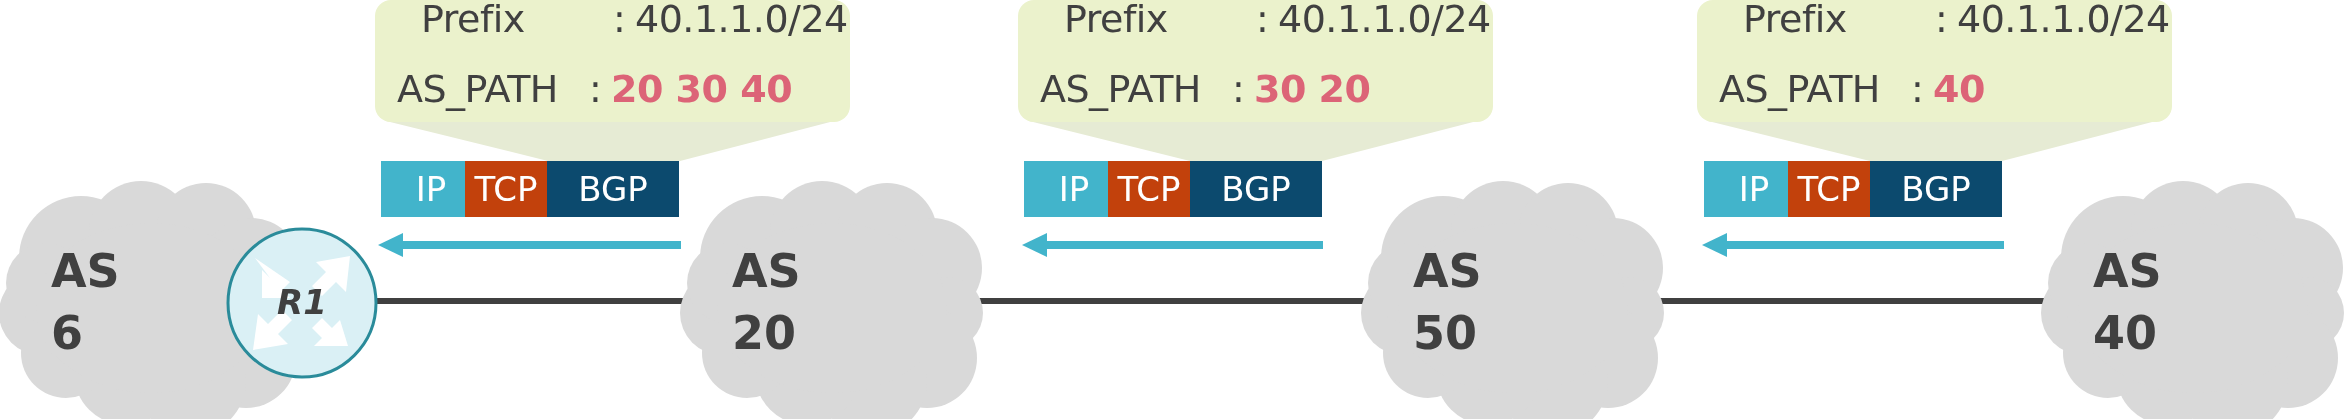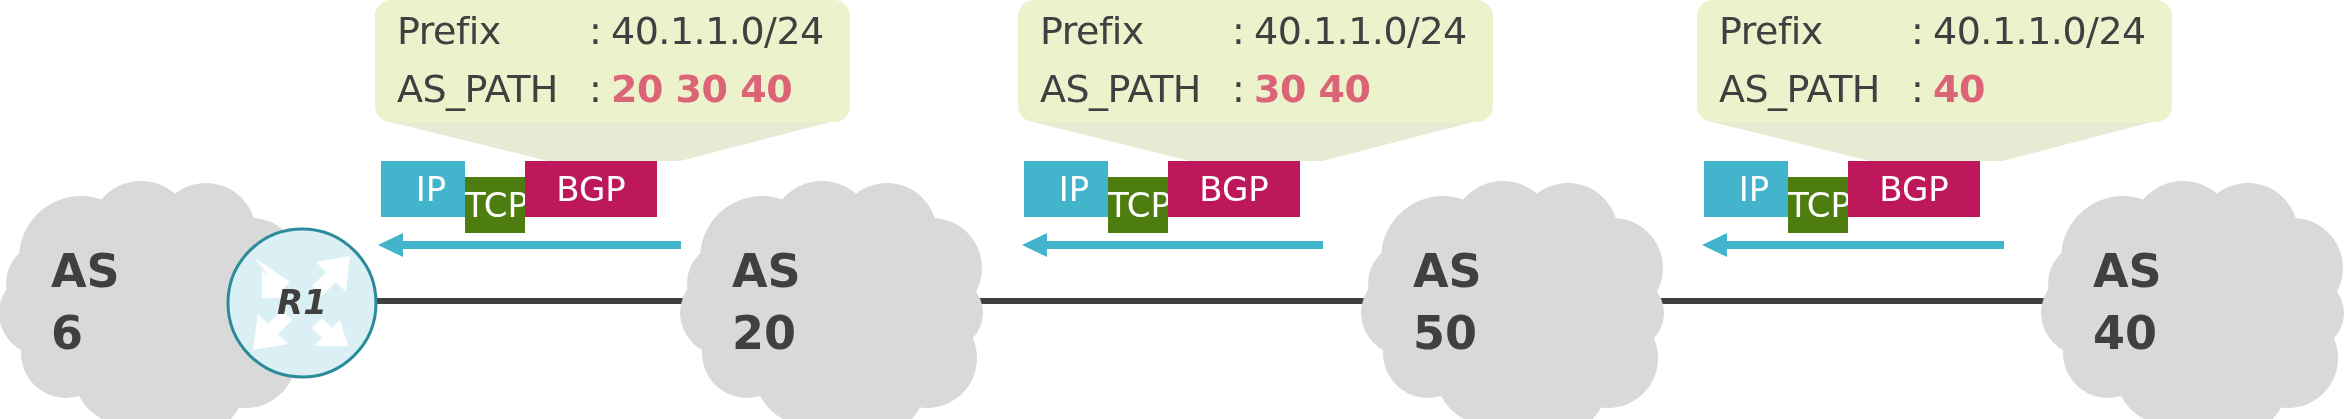--- a/index.html
+++ b/index.html
@@ -6,32 +6,32 @@
   body { width: 2345px; height: 419px; position: relative; overflow: hidden;
          font-family: "DejaVu Sans", "Liberation Sans", sans-serif; }
   #stage { position: absolute; left: 0; top: 0; width: 2345px; height: 419px; }
   svg.bg { position: absolute; left: 0; top: 0; }
 
   .callout { position: absolute; top: 0; width: 475px; height: 122px;
              background: #EBF2CC; border-radius: 0 0 16px 16px;
              border-top-left-radius: 16px; border-top-right-radius: 16px; box-sizing: border-box; }
   .callout .row { position: absolute; left: 22px; font-size: 38px; color: #404040;
                   white-space: nowrap; line-height: 1; letter-spacing: -0.5px; }
-  .callout .row.r1 { top: 12px; }
+  .callout .row.r1 { top: 0; margin-left: 24px; }
   .callout .row.r2 { top: 70px; }
   .callout .lbl { display: inline-block; width: 192px; }
   .callout .colon { display: inline-block; width: 22px; }
   .callout .path { color: #DC6477; font-weight: bold; margin-top: 12px; }
 
   .packet { position: absolute; top: 161px; height: 56px; display: flex; }
   .packet .seg { height: 56px; color: #ffffff; font-size: 34px; line-height: 56px;
                  text-align: center; box-sizing: border-box; }
   .seg.ip  { width: 84px; background: #42B4CB; padding-left: 16px; }
-  .seg.tcp { width: 60px; background: #4d7c0f; margin-top: 16px; }
-  .seg.bgp { width: 132px; background: #be185d; }
+  .seg.tcp { width: 82px; background: #c2410c; }
+  .seg.bgp { width: 132px; background: #0c4a6e; }
 
   .as-label { position: absolute; width: 200px; color: #404040;
               font-weight: bold; font-size: 46px; line-height: 62px; }
   .router-label { position: absolute; width: 100px; text-align: center; color: #404040;
                   font-weight: bold; font-size: 34px; line-height: 40px; font-style: italic; }
 </style>
 </head>
 <body>
 
 <div id="stage">
@@ -130,21 +130,21 @@
     <div class="row r2">
       <span class="lbl">AS_PATH</span><span class="colon">:</span><span class="path">20 30 40</span>
     </div>
   </div>
 
   <div class="callout" style="left:1018px;">
     <div class="row r1">
       <span class="lbl">Prefix</span><span class="colon">:</span><span>40.1.1.0/24</span>
     </div>
     <div class="row r2">
-      <span class="lbl">AS_PATH</span><span class="colon">:</span><span class="path">30 40</span>
+      <span class="lbl">AS_PATH</span><span class="colon">:</span><span class="path">30 20</span>
     </div>
   </div>
 
   <div class="callout" style="left:1697px;">
     <div class="row r1">
       <span class="lbl">Prefix</span><span class="colon">:</span><span>40.1.1.0/24</span>
     </div>
     <div class="row r2">
       <span class="lbl">AS_PATH</span><span class="colon">:</span><span class="path">40</span>
     </div>

